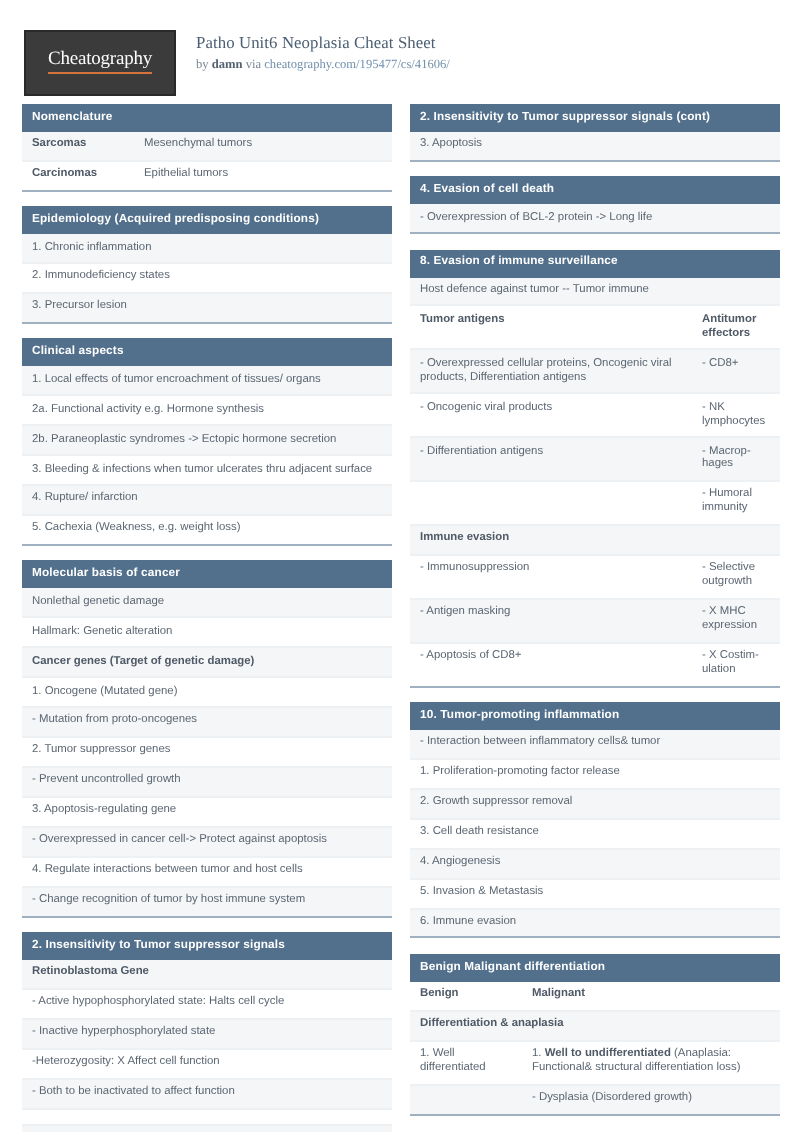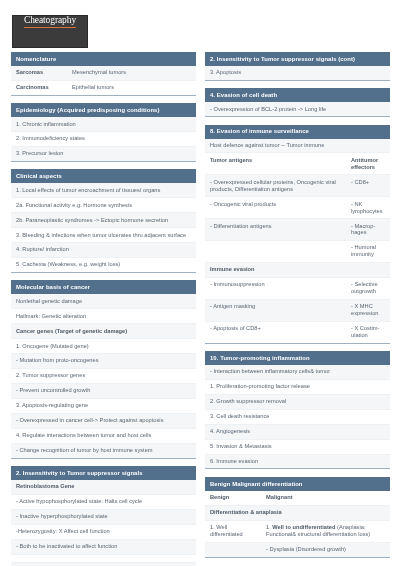--- a/index.html
+++ b/index.html
@@ -21,21 +21,21 @@
   .header {
     display: flex;
     align-items: flex-start;
     padding: 14px 0 8px 12px;
     height: 52px;
   }
   .logo {
     width: 76px; height: 33px;
     background: #3b3b3b;
     border: 1px solid #2a2a2a;
-    display: flex; align-items: flex-start; justify-content: center;
+    display: flex; align-items: center; justify-content: center;
     flex: none;
     margin-top: 1px;
   }
   .logo-text {
     color: #fdfdfd;
     font-family: "Liberation Serif", serif;
     font-size: 9.5px;
     letter-spacing: -0.1px;
     border-bottom: 1.3px solid #d4743c;
     padding-bottom: 1px;
@@ -101,20 +101,24 @@
 </style>
 </head>
 <body>
 
 <div id="sheet">
 
   <div class="header">
     <div class="logo">
       <span class="logo-text">Cheatography</span>
     </div>
+    <div class="title-block">
+      <div class="sheet-title">Patho Unit6 Neoplasia Cheat Sheet</div>
+      <div class="sheet-by"><span>by </span><b>damn</b><span> via </span><span class="lnk">cheatography.com/195477/cs/41606/</span></div>
+    </div>
   </div>
 
   <div class="cols">
     <div class="col" id="col-left">
         <div class="block">
           <div class="block-head">Nomenclature</div>
           <div class="row alt">
             <div class="cell c1 bold">Sarcomas</div>
             <div class="cell c2">Mesenchymal tumors</div>
           </div>

